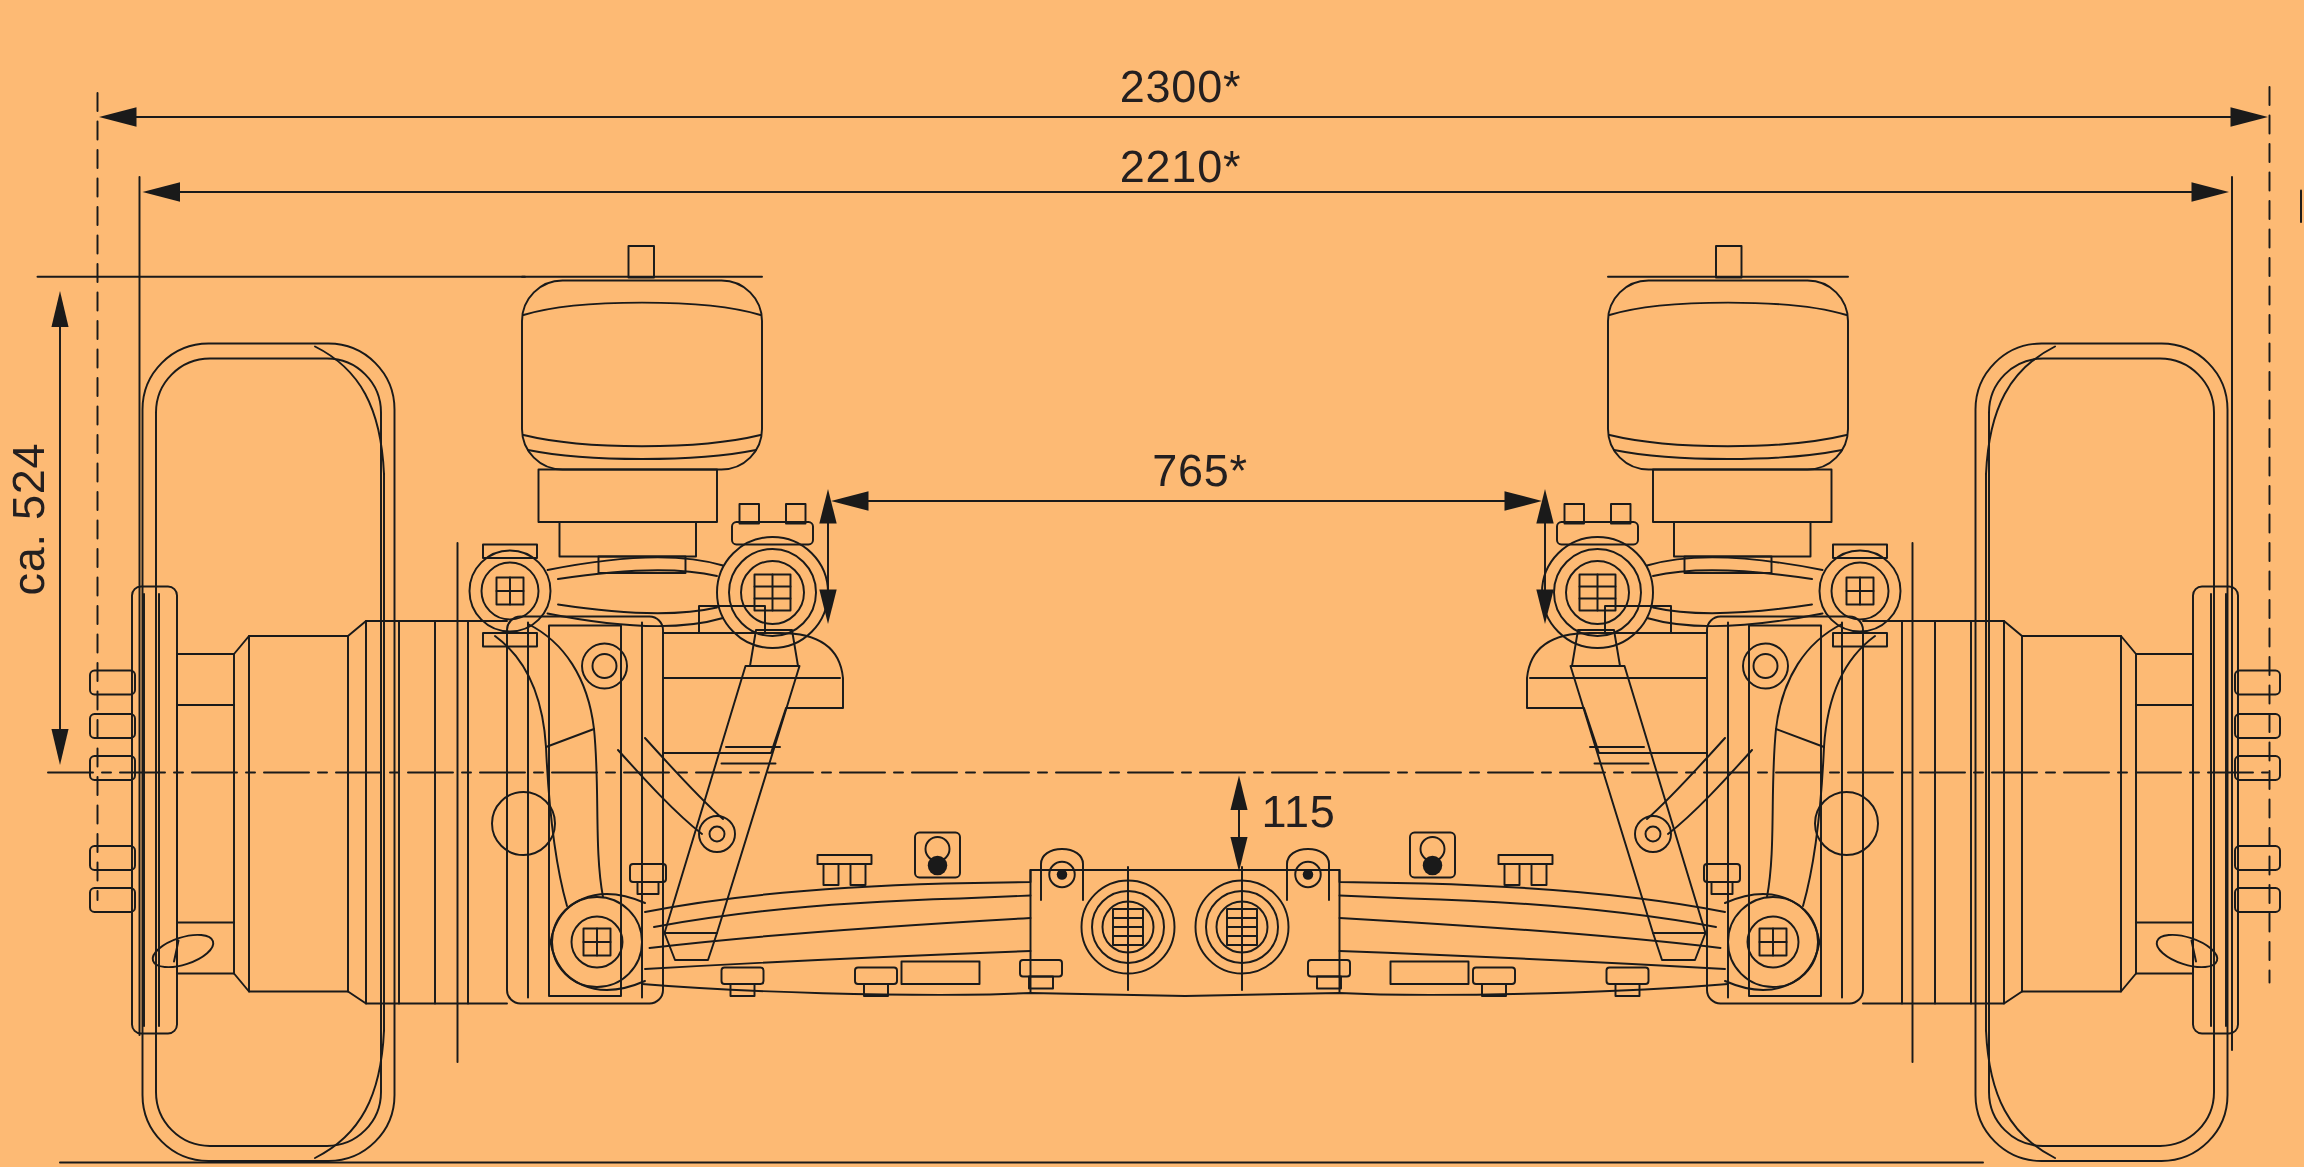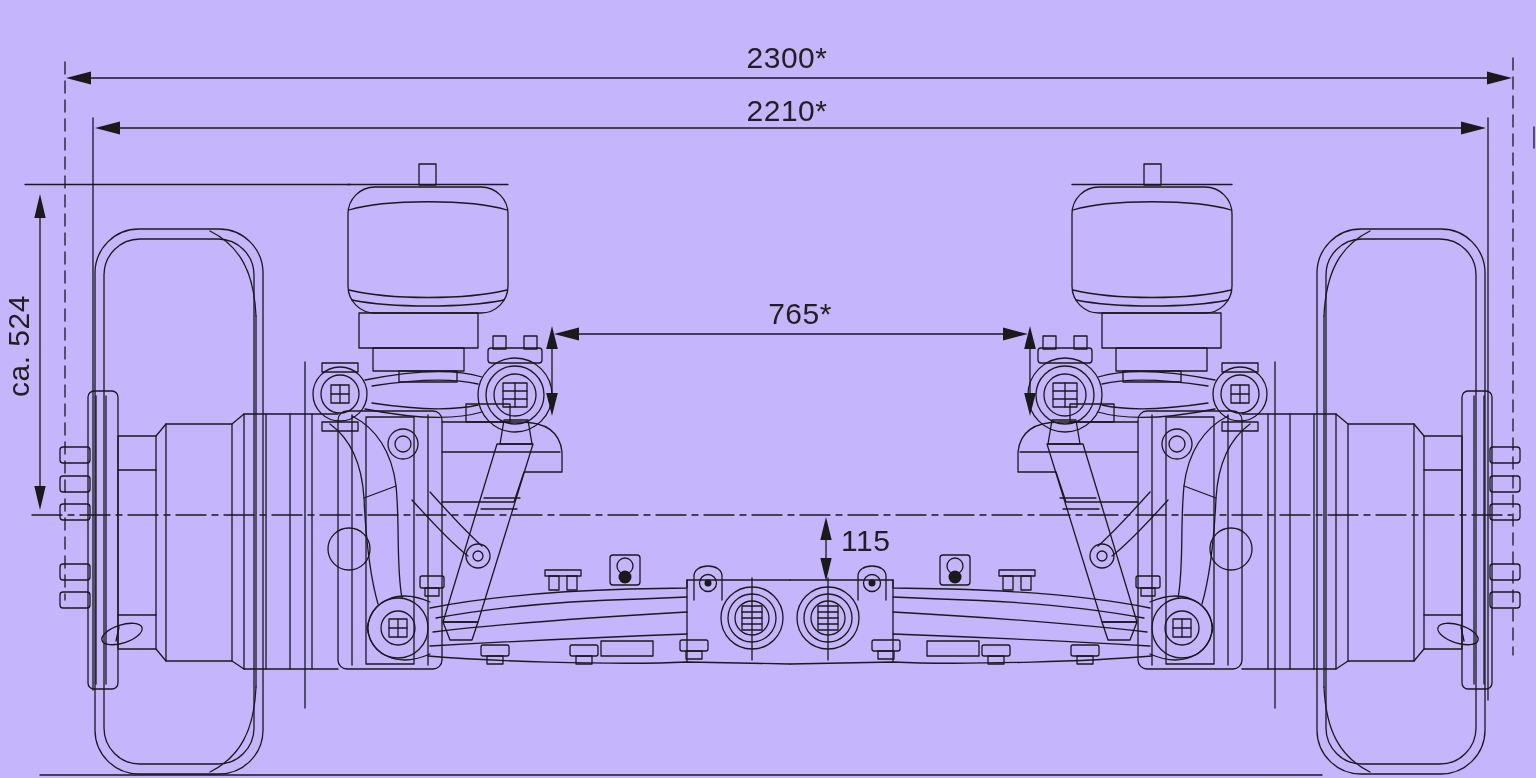--- a/index.html
+++ b/index.html
@@ -1,16 +1,16 @@
 <!DOCTYPE html>
 <html><head>
 <meta charset="utf-8">
 <style>
   html,body{margin:0;padding:0;background:#fff;}
-  .canvas{position:relative;width:1536px;height:778px;background:#c4b5fd;overflow:hidden;}
+  .canvas{position:relative;width:1536px;height:778px;background:#fdba74;overflow:hidden;}
   svg{display:block;}
   
   .ln, .canvas svg path, .canvas svg rect, .canvas svg circle,
   .canvas svg ellipse, .canvas svg line, .canvas svg polygon{
     fill:none; stroke:#1a1a1a; stroke-width:1.3; stroke-linecap:round; stroke-linejoin:round;
   }
   .canvas svg polygon.arrow{fill:#1a1a1a; stroke:none;}
   .canvas svg .fillblk{fill:#1a1a1a; stroke:none;}
   .blue *{stroke:#a9c3e6;}
   .thick{stroke-width:5;}

